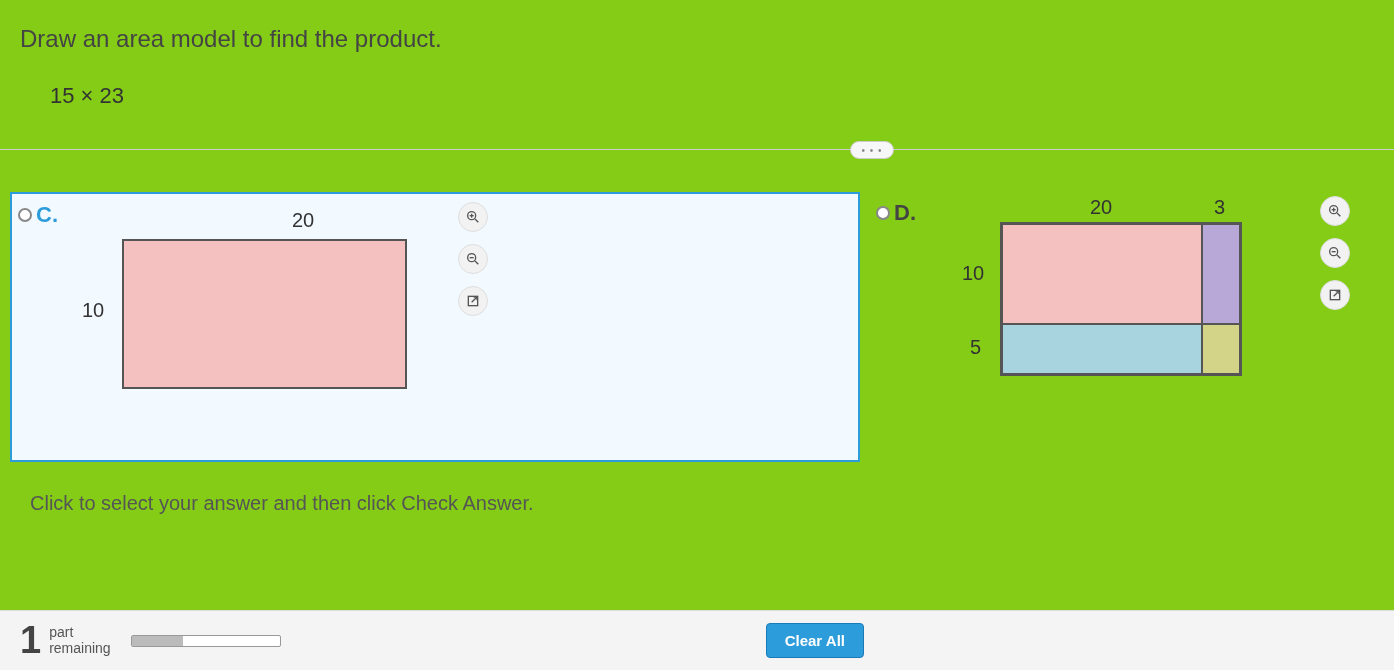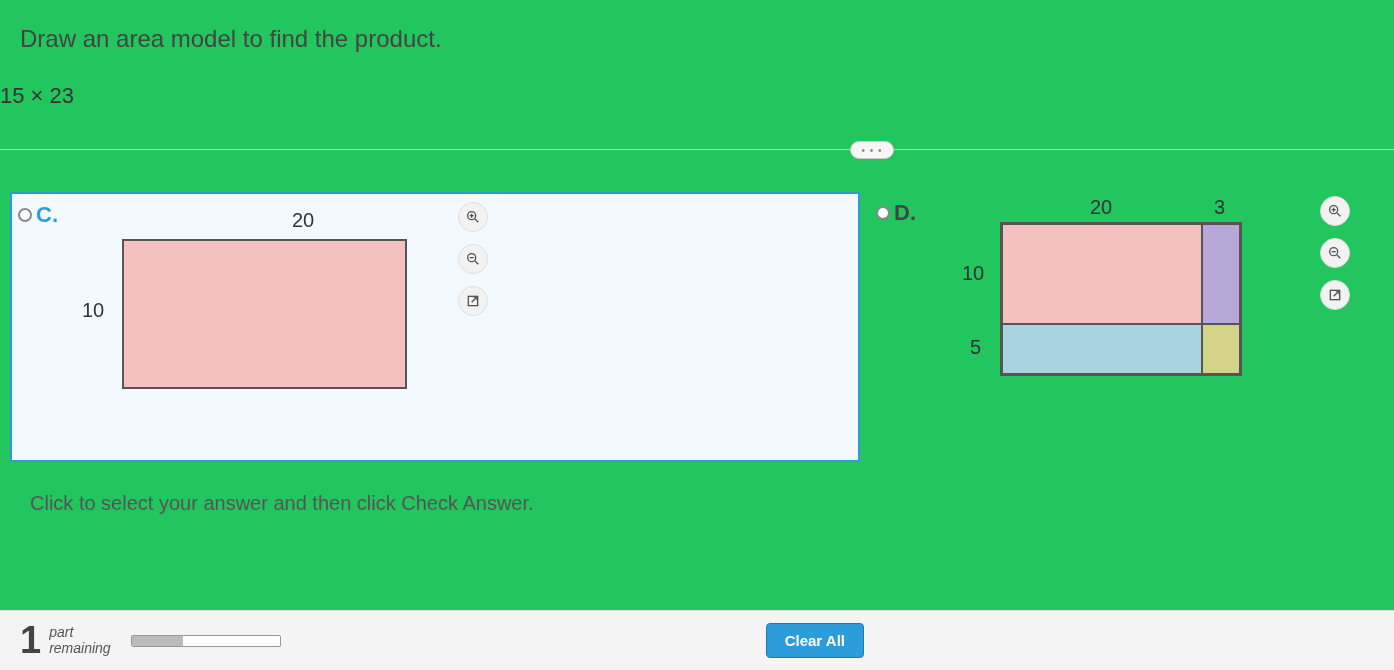--- a/index.html
+++ b/index.html
@@ -5,35 +5,36 @@
     * { box-sizing: border-box; margin: 0; padding: 0; }
     body {
       font-family: Arial, Helvetica, sans-serif;
       background: #eeeeee;
       width: 1394px;
       height: 670px;
       overflow: hidden;
       color: #333;
     }
     .page {
-      background: #22c55e;
+      background: #84cc16;
       width: 100%;
       height: 100%;
       padding: 25px 0 0 0;
       position: relative;
     }
     .question-text {
       font-size: 24px;
       color: #444;
       padding: 0 0 0 20px;
       margin-bottom: 30px;
     }
     .expression {
       font-size: 22px;
       color: #333;
+      padding-left: 50px;
       margin-bottom: 40px;
     }
     .divider-row {
       position: relative;
       height: 18px;
       border-top: 1px solid #ccc;
       margin-bottom: 25px;
     }
     .ellipsis-pill {
       position: absolute;
@@ -186,21 +187,20 @@
       font-size: 38px;
       font-weight: bold;
       color: #444;
       margin-right: 8px;
     }
     .part-text {
       font-size: 14px;
       line-height: 1.1;
       color: #555;
       margin-right: 20px;
-      font-style: italic;
     }
     .progress {
       width: 150px;
       height: 12px;
       border: 1px solid #999;
       border-radius: 2px;
       background: #fff;
       margin-right: auto;
       position: relative;
     }

